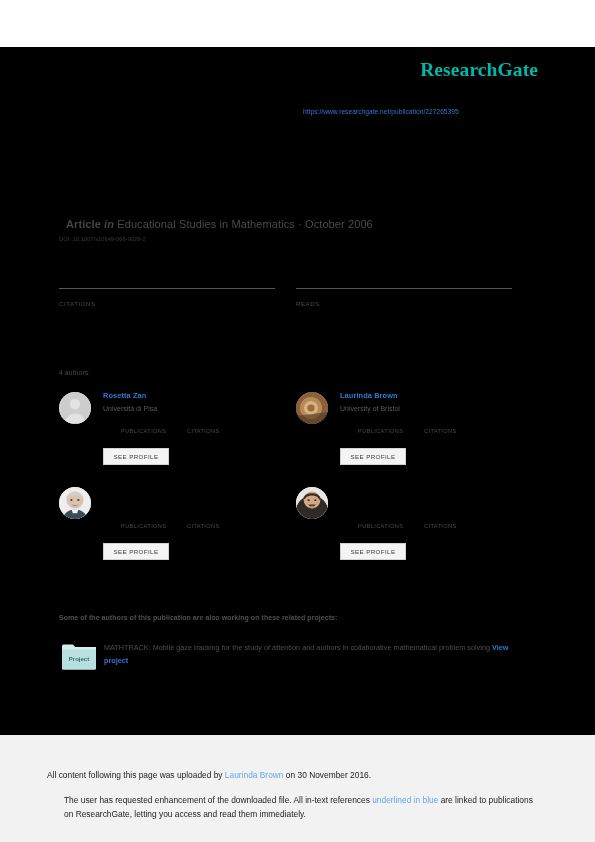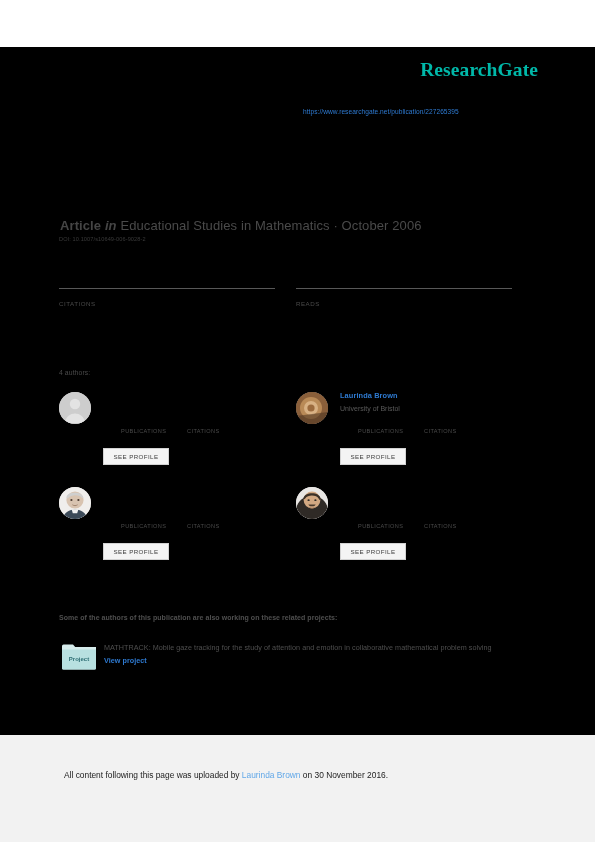--- a/index.html
+++ b/index.html
@@ -77,23 +77,23 @@
     width: 460px;
     color: #000000;
     font-size: 15px;
     line-height: 1.35;
     font-weight: 700;
   }
 
   
   .article-line {
     position: absolute;
-    left: 60px;
+    left: 66px;
     top: 218px;
-    font-size: 13px;
+    font-size: 11px;
     color: #3a3a3a;
     white-space: nowrap;
     letter-spacing: 0.1px;
   }
   .article-line .lbl {
     font-weight: 700;
     color: #454545;
   }
   .article-line .italic {
     font-style: italic;
@@ -274,21 +274,21 @@
   }
   .view-project {
     color: #2e7ad1;
     font-weight: 700;
     cursor: pointer;
   }
 
   
   .footer-line-1 {
     position: absolute;
-    left: 64px;
+    left: 47px;
     top: 770px;
     font-size: 8.4px;
     color: #222222;
     white-space: nowrap;
   }
   .footer-para {
     position: absolute;
     left: 64px;
     top: 794px;
     width: 470px;
@@ -337,20 +337,24 @@
 
   <div class="authors-head">4 authors:</div>
 
   <div class="author-card ac-0">
     <div class="avatar">
       <svg viewBox="0 0 32 32">
         <rect width="32" height="32" fill="#cdcdcd"></rect>
         <circle cx="16" cy="12" r="5.2" fill="#e3e3e3"></circle>
         <path d="M5.5 31c1.6-6.4 6-9.4 10.5-9.4S24.9 24.6 26.5 31z" fill="#e3e3e3"></path>
       </svg>
+    </div>
+    <div class="author-body">
+      <div class="author-name">Rosetta Zan</div>
+      <div class="author-affil">Università di Pisa</div>
     </div>
     <div class="metric-row">
       <div class="metric metric-pubs">
         <div class="metric-num"></div>
         <div class="metric-label">PUBLICATIONS</div>
       </div>
       <div class="metric metric-cits">
         <div class="metric-num"></div>
         <div class="metric-label">CITATIONS</div>
       </div>
@@ -441,22 +445,25 @@
   <div class="projects-head">Some of the authors of this publication are also working on these related projects:</div>
   <div class="project-row">
     <div class="folder">
       <svg viewBox="0 0 34 27" width="34" height="27">
         <path d="M0 3a1.6 1.6 0 0 1 1.6-1.6h9.4l2.2 2.6H34V25a1.6 1.6 0 0 1-1.6 1.6H1.6A1.6 1.6 0 0 1 0 25z" fill="#d6ecec"></path>
         <path d="M0 6.4h34V25a1.6 1.6 0 0 1-1.6 1.6H1.6A1.6 1.6 0 0 1 0 25z" fill="#b8e0e0"></path>
         <text x="17" y="18.2" font-family="Liberation Sans, sans-serif" font-size="6" fill="#2f6f75" text-anchor="middle" font-weight="bold">Project</text>
       </svg>
     </div>
     <div class="project-text">
-      <span>MATHTRACK: Mobile gaze tracking for the study of attention and emotion in collaborative mathematical problem solving</span>
+      <span>MATHTRACK: Mobile gaze tracking for the study of attention and authors in collaborative mathematical problem solving</span>
       <span class="view-project">View project</span>
     </div>
   </div>
 
   <div class="footer-line-1">
     <span>All content following this page was uploaded by </span><span class="link-blue">Laurinda Brown</span><span> on 30 November 2016.</span>
   </div>
+  <div class="footer-para">
+    <span>The user has requested enhancement of the downloaded file. All in-text references </span><span class="link-blue">underlined in blue</span><span> are linked to publications on ResearchGate, letting you access and read them immediately.</span>
+  </div>
 
 </div>
 
 </body></html>

